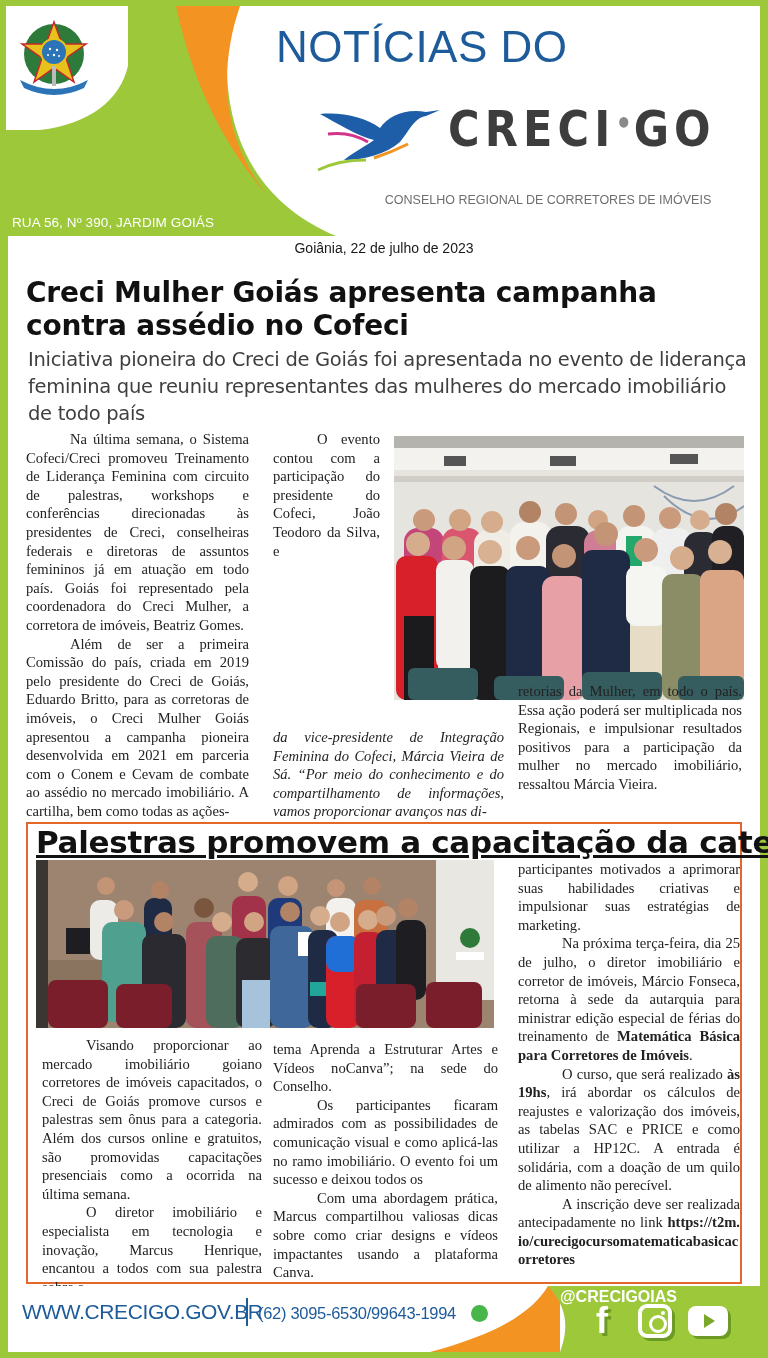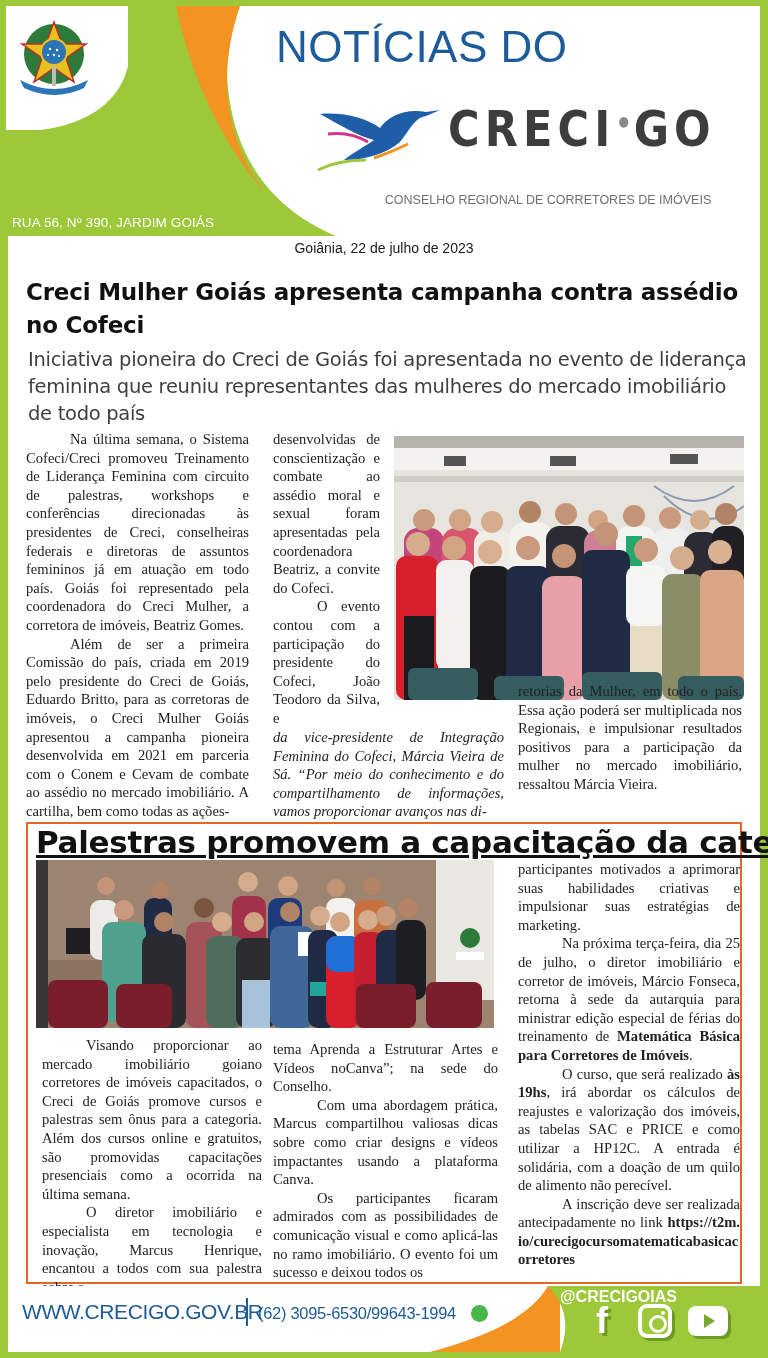--- a/index.html
+++ b/index.html
@@ -18,21 +18,21 @@
   .address div { white-space: nowrap; margin-top: 46px; }
   .title-noticias { position: absolute; left: 276px; top: 22px; color: #1d5b9a; font-family: "Liberation Sans", sans-serif; font-size: 44px; letter-spacing: 0.5px; font-weight: 400; white-space: nowrap; }
   .bird { position: absolute; left: 314px; top: 102px; width: 130px; height: 70px; }
   .brand { position: absolute; left: 448px; top: 100px; color: #3d3d3d; font-family: "DejaVu Sans", sans-serif; font-weight: bold; font-size: 50px; letter-spacing: 6px; white-space: nowrap; transform: scaleX(0.86); transform-origin: left top; }
   .brand .dot { color: #8a8a8a; font-size: 30px; vertical-align: 12px; letter-spacing: 2px; }
   .council { position: absolute; left: 384px; top: 192px; width: 328px; text-align: center; color: #6e6e6e; font-family: "Liberation Sans", sans-serif; font-size: 12.5px; line-height: 16px; }
 
   .dateline { position: absolute; left: 0; width: 768px; top: 240px; text-align: center; font-family: "Liberation Sans", sans-serif; font-size: 14px; color: #1a1a1a; }
 
   
-  .headline { position: absolute; left: 26px; top: 276px; width: 720px; font-family: "DejaVu Sans", sans-serif; font-weight: bold; font-size: 23px; line-height: 33px; color: #111; letter-spacing: -0.2px; }
+  .headline { position: absolute; left: 26px; top: 276px; width: 720px; font-family: "DejaVu Sans", sans-serif; font-weight: bold; font-size: 28px; line-height: 33px; color: #111; letter-spacing: -0.2px; }
   .subhead { position: absolute; left: 28px; top: 346px; width: 720px; font-family: "DejaVu Sans", sans-serif; font-size: 19.5px; line-height: 27px; color: #3f3f3f; letter-spacing: -0.3px; }
 
   .col { position: absolute; font-size: 14.6px; line-height: 18.6px; text-align: justify; color: #222; }
   .col p { text-indent: 44px; }
   .col p.noindent { text-indent: 0; }
   .c1 { left: 26px; top: 430px; width: 223px; }
   .c2 { left: 273px; top: 430px; width: 107px; }
   .c2b { left: 273px; top: 728px; width: 231px; font-style: italic; }
   .c3b { left: 518px; top: 682px; width: 224px; }
 
@@ -114,21 +114,20 @@
 <div class="dateline">Goiânia, 22 de julho de 2023</div>
 
 <h1 class="headline">Creci Mulher Goiás apresenta campanha contra assédio no Cofeci</h1>
 <div class="subhead">Iniciativa pioneira do Creci de Goiás foi apresentada no evento de liderança feminina que reuniu representantes das mulheres do mercado imobiliário de todo país</div>
 
 <div class="col c1">
   <p>Na última semana, o Sistema Cofeci/Creci promoveu Treinamento de Liderança Feminina com circuito de palestras, workshops e conferências direcionadas às presidentes de Creci, conselheiras federais e diretoras de assuntos femininos já em atuação em todo país. Goiás foi representado pela coordenadora do Creci Mulher, a corretora de imóveis, Beatriz Gomes.</p>
   <p>Além de ser a primeira Comissão do país, criada em 2019 pelo presidente do Creci de Goiás, Eduardo Britto, para as corretoras de imóveis, o Creci Mulher Goiás apresentou a campanha pioneira desenvolvida em 2021 em parceria com o Conem e Cevam de combate ao assédio no mercado imobiliário. A cartilha, bem como todas as ações-</p>
 </div>
 <div class="col c2">
-  <p class="noindent">desenvolvidas de conscientização e combate ao assédio moral e sexual foram apresentadas pela coordenadora Beatriz, a convite do Cofeci.</p>
   <p>O evento contou com a participação do presidente do Cofeci, João Teodoro da Silva, e</p>
 </div>
 
 <div class="photo1">
   <svg width="350" height="264" viewBox="0 0 350 264">
     <rect width="350" height="264" fill="#e6e4de"></rect>
     <rect x="0" y="0" width="350" height="12" fill="#b5b3ad"></rect>
     <rect x="0" y="12" width="350" height="22" fill="#f3f2ee"></rect>
     <rect x="50" y="20" width="22" height="10" fill="#555"></rect>
       <rect x="156" y="20" width="26" height="10" fill="#555"></rect>
@@ -256,22 +255,22 @@
     <rect x="390" y="122" width="56" height="46" rx="8" fill="#7a1e2c"></rect>
   </svg>
 </div>
 
 <div class="col d1">
   <p>Visando proporcionar ao mercado imobiliário goiano corretores de imóveis capacitados, o Creci de Goiás promove cursos e palestras sem ônus para a categoria. Além dos cursos online e gratuitos, são promovidas capacitações presenciais como a ocorrida na última semana.</p>
   <p>O diretor imobiliário e especialista em tecnologia e inovação, Marcus Henrique, encantou a todos com sua palestra sobre o</p>
 </div>
 <div class="col d2">
   <p class="noindent">tema Aprenda a Estruturar Artes e Vídeos noCanva”; na sede do Conselho.</p>
+  <p>Os participantes ficaram admirados com as possibilidades de comunicação visual e como aplicá-las no ramo imobiliário. O evento foi um sucesso e deixou todos os</p>
   <p>Com uma abordagem prática, Marcus compartilhou valiosas dicas sobre como criar designs e vídeos impactantes usando a plataforma Canva.</p>
-  <p>Os participantes ficaram admirados com as possibilidades de comunicação visual e como aplicá-las no ramo imobiliário. O evento foi um sucesso e deixou todos os</p>
 </div>
 <div class="col d3">
   <p class="noindent">participantes motivados a aprimorar suas habilidades criativas e impulsionar suas estratégias de marketing.</p>
   <p><span>Na próxima terça-feira, dia 25 de julho, o diretor imobiliário e corretor de imóveis, Márcio Fonseca, retorna à sede da autarquia para ministrar edição especial de férias do treinamento de </span><b>Matemática Básica para Corretores de Imóveis</b><span>.</span></p>
   <p><span>O curso, que será realizado </span><b>às 19hs</b><span>, irá abordar os cálculos de reajustes e valorização dos imóveis, as tabelas SAC e PRICE e como utilizar a HP12C. A entrada é solidária, com a doação de um quilo de alimento não perecível.</span></p>
   <p style="word-break: break-all;"><span style="word-break: normal;">A inscrição deve ser realizada antecipadamente no link </span><b>https://t2m.io/curecigocursomatematicabasicacorretores</b></p>
 </div>
 
 <svg style="position:absolute;left:0;top:1286px;" width="768" height="72" viewBox="0 0 768 72">
   <rect x="0" y="0" width="768" height="72" fill="#9cc83a"></rect>

